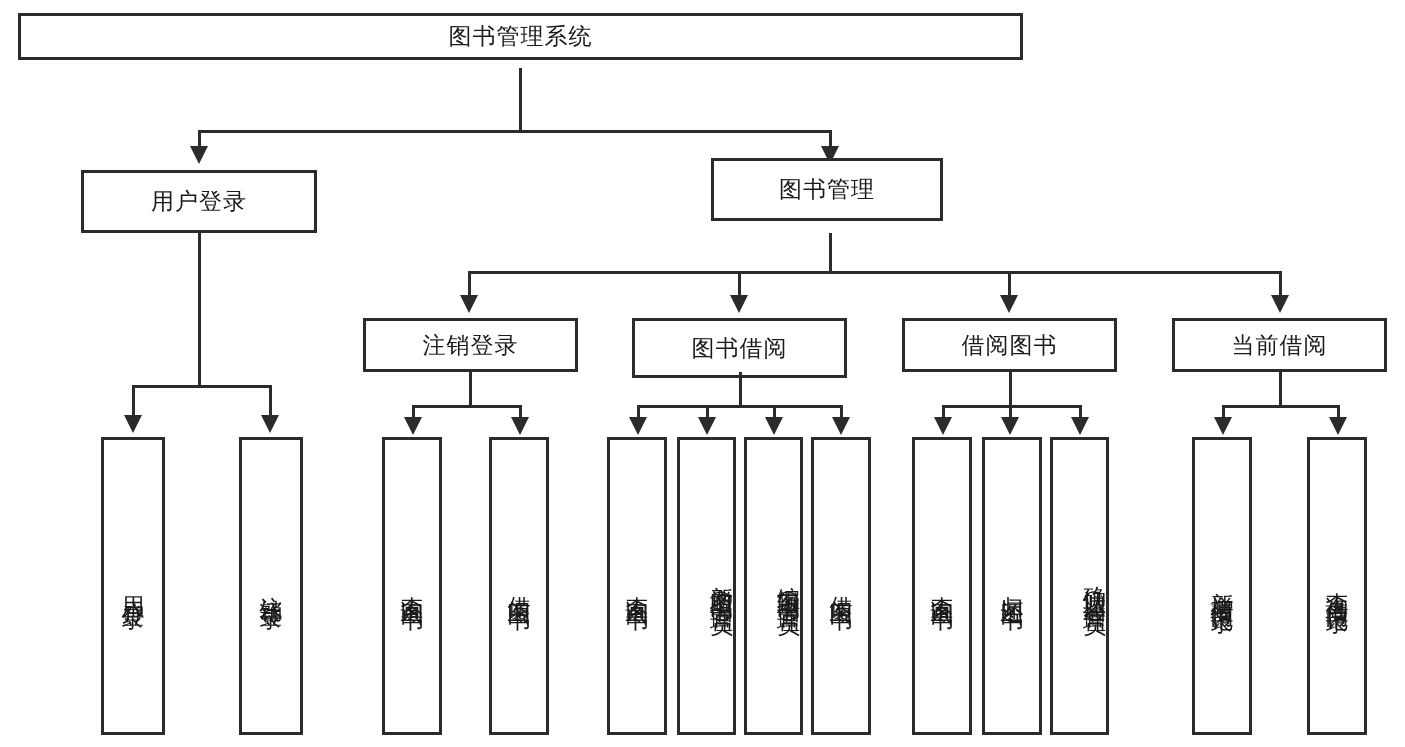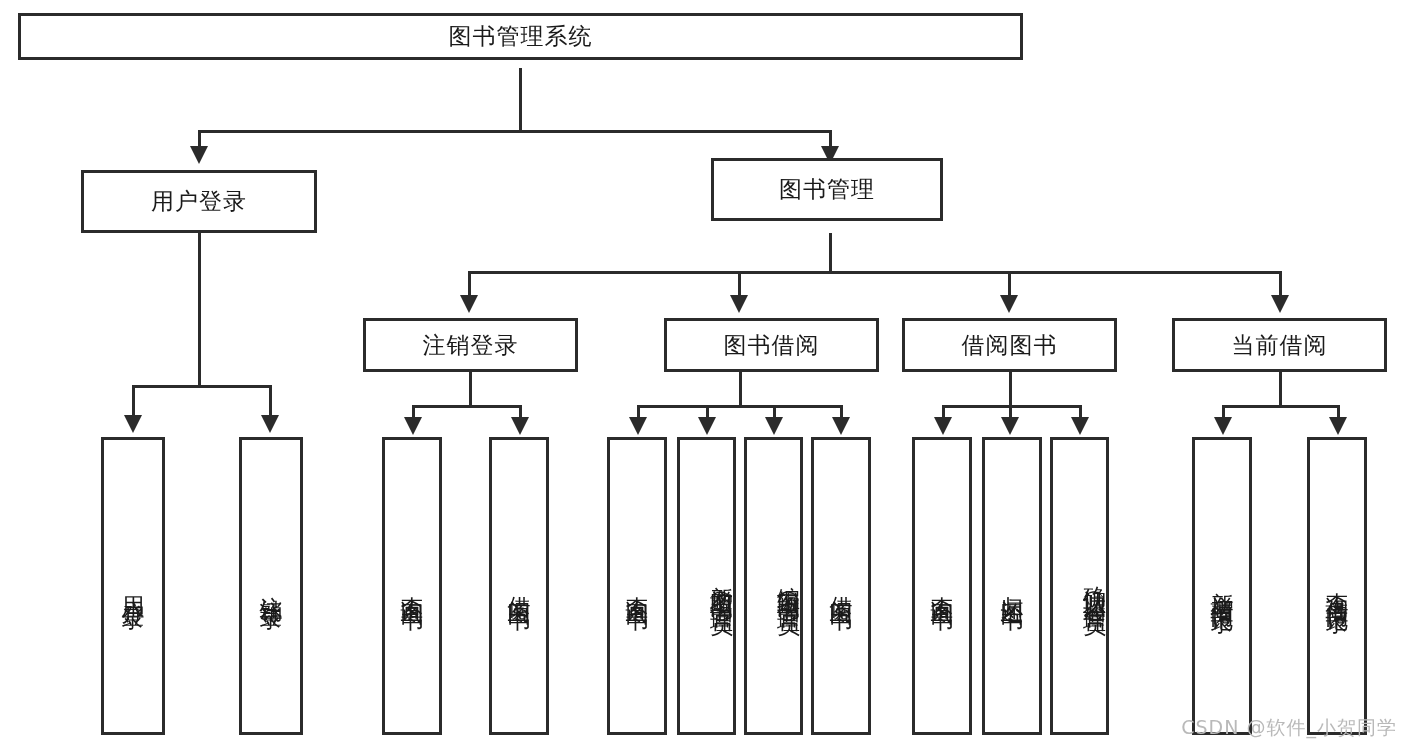--- a/index.html
+++ b/index.html
@@ -107,21 +107,21 @@
   <div class="vline" style="left:738px; top:271px; height:26px;"></div>
   <div class="arrow" style="left:730px; top:295px;"></div>
   <div class="vline" style="left:1008px; top:271px; height:26px;"></div>
   <div class="arrow" style="left:1000px; top:295px;"></div>
   <div class="vline" style="left:1279px; top:271px; height:26px;"></div>
   <div class="arrow" style="left:1271px; top:295px;"></div>
 
   <div class="node horizontal" style="left:363px; top:318px; width:215px; height:54px;">
     <span class="label">注销登录</span>
   </div>
-  <div class="node horizontal" style="left:632px; top:318px; width:215px; height:54px;margin-left:32px;">
+  <div class="node horizontal" style="left:632px; top:318px; width:215px; height:60px;">
     <span class="label">图书借阅</span>
   </div>
   <div class="node horizontal" style="left:902px; top:318px; width:215px; height:54px;">
     <span class="label">借阅图书</span>
   </div>
   <div class="node horizontal" style="left:1172px; top:318px; width:215px; height:54px;">
     <span class="label">当前借阅</span>
   </div>
 
   <div class="vline" style="left:469px; top:372px; height:33px;"></div>
@@ -195,15 +195,14 @@
     <span class="label">确认归还（管理员）</span>
   </div>
 
   <div class="node vertical" style="left:1192px; top:437px; width:60px; height:298px;">
     <span class="label">新增借阅记录</span>
   </div>
   <div class="node vertical" style="left:1307px; top:437px; width:60px; height:298px;">
     <span class="label">查询借阅记录</span>
   </div>
 
-  <div id="watermark">CSDN @软件_小贺同学</div>
 
 </div>
 
 </body></html>

